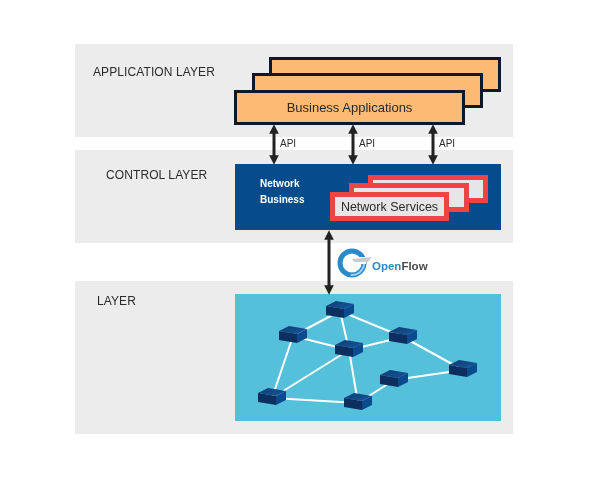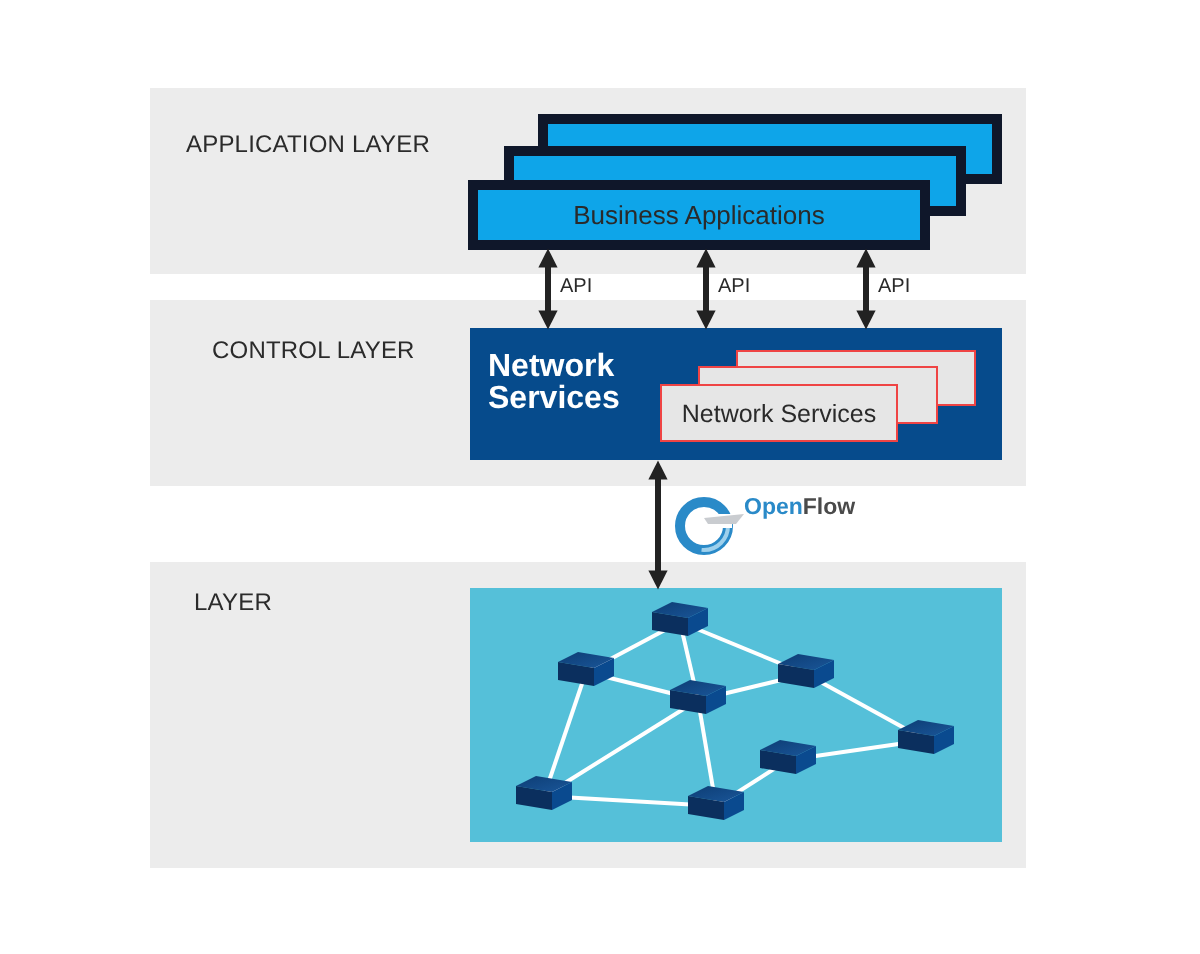--- a/index.html
+++ b/index.html
@@ -1,46 +1,46 @@
 <!DOCTYPE html>
 <html><head>
 <meta charset="utf-8">
 <style>
   html, body { margin:0; padding:0; background:#ffffff; }
   body { width:600px; height:477px; position:relative; overflow:hidden; font-family:"Liberation Sans", sans-serif; }
   .band { position:absolute; left:75px; width:438px; background:#ececec; }
   .band-label { position:absolute; font-size:12px; color:#2b2b2b; letter-spacing:0.1px; line-height:16px; }
-  .ybox { position:absolute; background:#0ea5e9; border:5px solid #0f172a; box-sizing:border-box; }
+  .ybox { position:absolute; background:#fdba74; border:3px solid #0f172a; box-sizing:border-box; }
   .ybox-text { position:absolute; left:0; right:0; top:0; bottom:0; display:flex; align-items:center; justify-content:center; font-size:13px; color:#2a2a2a; }
   .bluebox { position:absolute; left:235px; top:164px; width:266px; height:66px; background:#064b8c; }
-  .blue-label { position:absolute; left:244px; top:176px; color:#ffffff; font-weight:bold; font-size:16px; line-height:16px; }
-  .gbox { position:absolute; background:#e6e6e6; border:1px solid #ef4444; box-sizing:border-box; }
+  .blue-label { position:absolute; left:260px; top:176px; color:#ffffff; font-weight:bold; font-size:10px; line-height:16px; }
+  .gbox { position:absolute; background:#e6e6e6; border:5px solid #ef4444; box-sizing:border-box; }
   .gbox-text { position:absolute; left:0; right:0; top:0; bottom:0; display:flex; align-items:center; justify-content:center; font-size:12.5px; color:#2a2a2a; }
   .cyanbox { position:absolute; left:235px; top:294px; width:266px; height:127px; background:#55c0d9; }
   .api-label { position:absolute; font-size:10px; color:#2a2a2a; }
   svg.overlay { position:absolute; left:0; top:0; }
-  .of-text { position:absolute; left:372px; top:248px; font-size:11.5px; font-weight:bold; }
+  .of-text { position:absolute; left:372px; top:260px; font-size:11.5px; font-weight:bold; }
 </style>
 </head>
 <body>
 
 <div class="band" style="top:44px;height:93px;"></div>
 <div class="band-label" style="left:93px;top:64px;">APPLICATION LAYER</div>
 <div class="ybox" style="left:269px;top:57px;width:232px;height:35px;"></div>
 <div class="ybox" style="left:252px;top:73px;width:231px;height:35px;"></div>
 <div class="ybox" style="left:234px;top:90px;width:231px;height:35px;">
   <div class="ybox-text">Business Applications</div>
 </div>
 
 <div class="band" style="top:150px;height:93px;"></div>
 <div class="band-label" style="left:106px;top:167px;">CONTROL LAYER</div>
 <div class="bluebox"></div>
 <div class="blue-label">
   <div>Network</div>
-  <div>Services</div>
+  <div>Business</div>
 </div>
 <div class="gbox" style="left:368px;top:175px;width:120px;height:28px;"></div>
 <div class="gbox" style="left:349px;top:183px;width:120px;height:29px;"></div>
 <div class="gbox" style="left:330px;top:192px;width:119px;height:29px;">
   <div class="gbox-text">Network Services</div>
 </div>
 
 <div class="band" style="top:281px;height:153px;"></div>
 <div class="band-label" style="left:97px;top:293px;">
   <div>LAYER</div>

